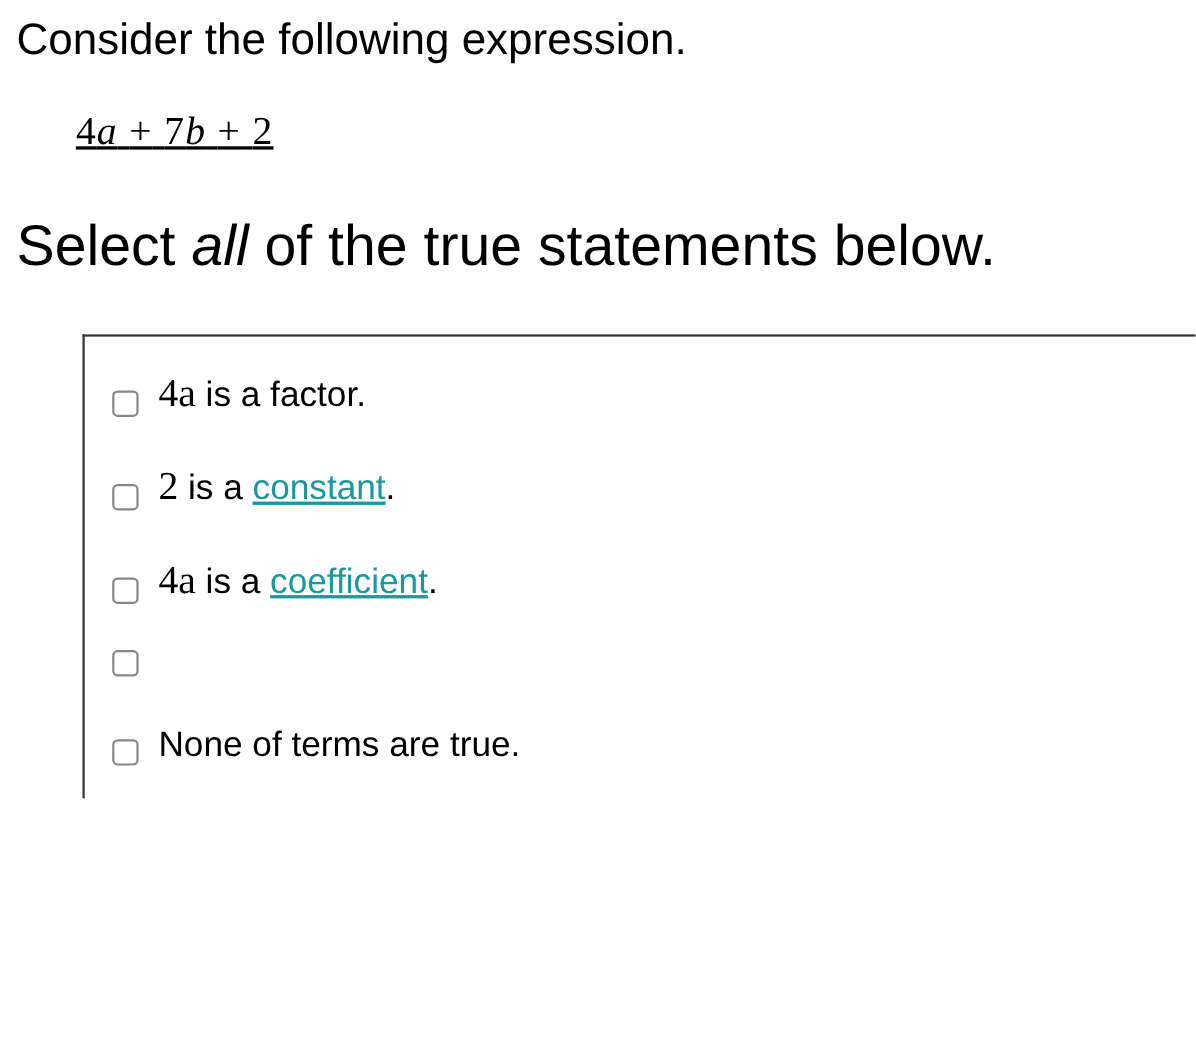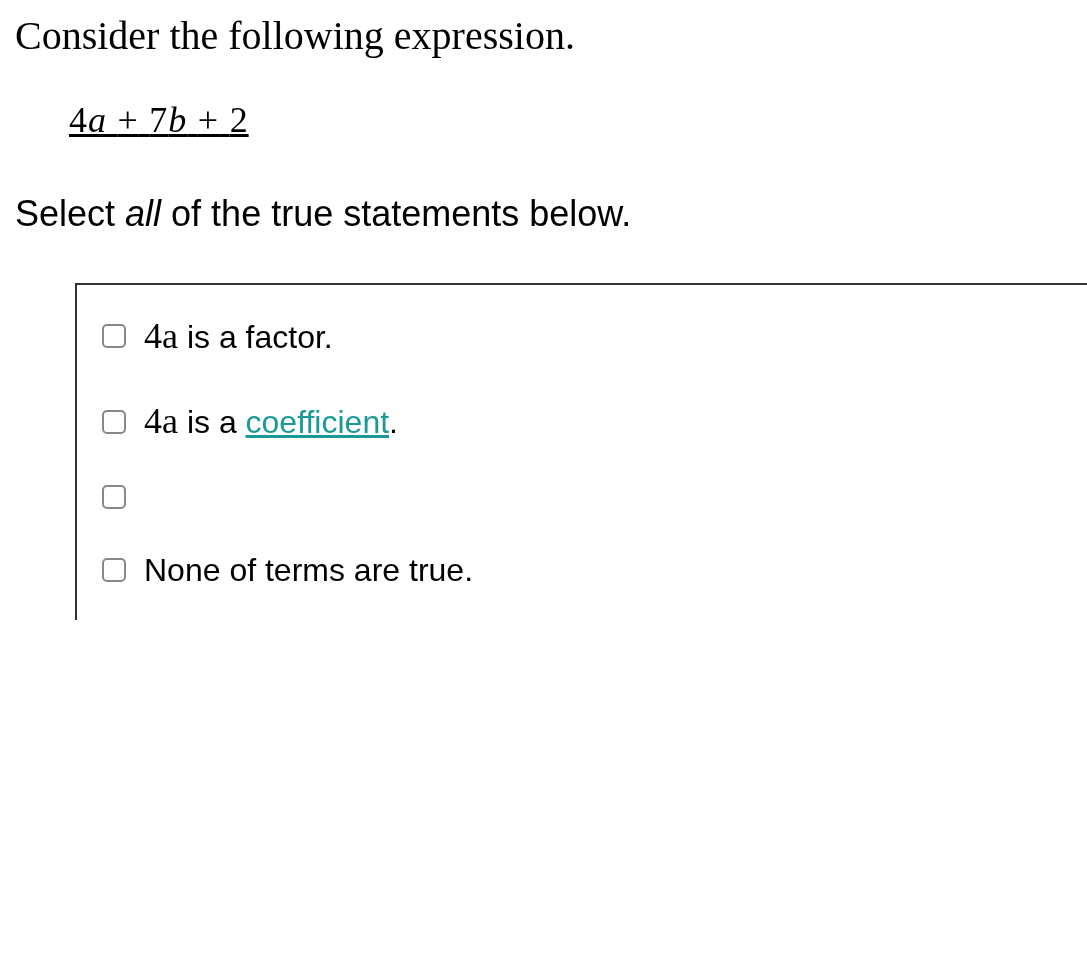--- a/index.html
+++ b/index.html
@@ -11,51 +11,50 @@
       font-family: Verdana, Geneva, sans-serif;
       background: #ffffff;
       padding: 10px 0 0 15px;
       width: 1087px;
       color: #000000;
     }
     .prompt-text {
       font-size: 40px;
       line-height: 1.3;
       margin-bottom: 35px;
-      font-family: Liberation Serif, serif;
     }
     .expression {
       font-family: "Times New Roman", Times, serif;
       font-size: 38px;
       margin-left: 54px;
       margin-bottom: 50px;
       letter-spacing: 1px;
       text-decoration: underline;
     }
     .expression .var {
       font-style: italic;
     }
     .instruction {
-      font-size: 36px;
+      font-size: 52px;
       line-height: 1.3;
       margin-bottom: 45px;
     }
     .instruction .emph {
       font-style: italic;
     }
     .options-box {
       margin-left: 60px;
       border-top: 2px solid #333333;
       border-left: 2px solid #333333;
       padding: 30px 25px 30px 25px;
       width: calc(100% - 60px);
     }
     .option-row {
       display: flex;
-      align-items: center;
+      align-items: flex-end;
       margin-bottom: 42px;
       font-size: 32px;
       line-height: 1.2;
     }
     .option-row:last-child {
       margin-bottom: 0;
     }
     .checkbox {
       width: 24px;
       height: 24px;
@@ -98,20 +97,26 @@
 
 <div class="options-box">
 
   <div class="option-row">
     <div class="checkbox"></div>
     <div class="option-label">
       <span class="math">4</span><span class="math var">a</span><span> is a factor.</span>
     </div>
   </div>
 
+  <div class="option-row">
+    <div class="checkbox"></div>
+    <div class="option-label">
+      <span class="math">2</span><span> is a </span><span class="link">constant</span><span>.</span>
+    </div>
+  </div>
 
   <div class="option-row">
     <div class="checkbox"></div>
     <div class="option-label">
       <span class="math">4</span><span class="math var">a</span><span> is a </span><span class="link">coefficient</span><span>.</span>
     </div>
   </div>
 
   <div class="option-row">
     <div class="checkbox"></div>

